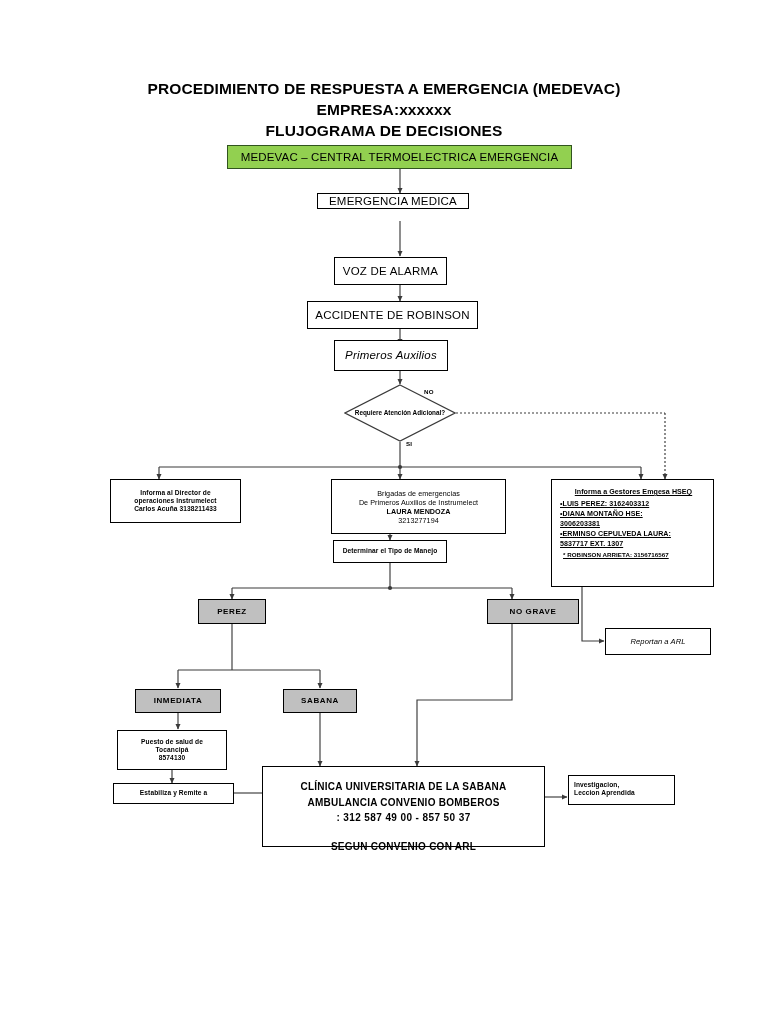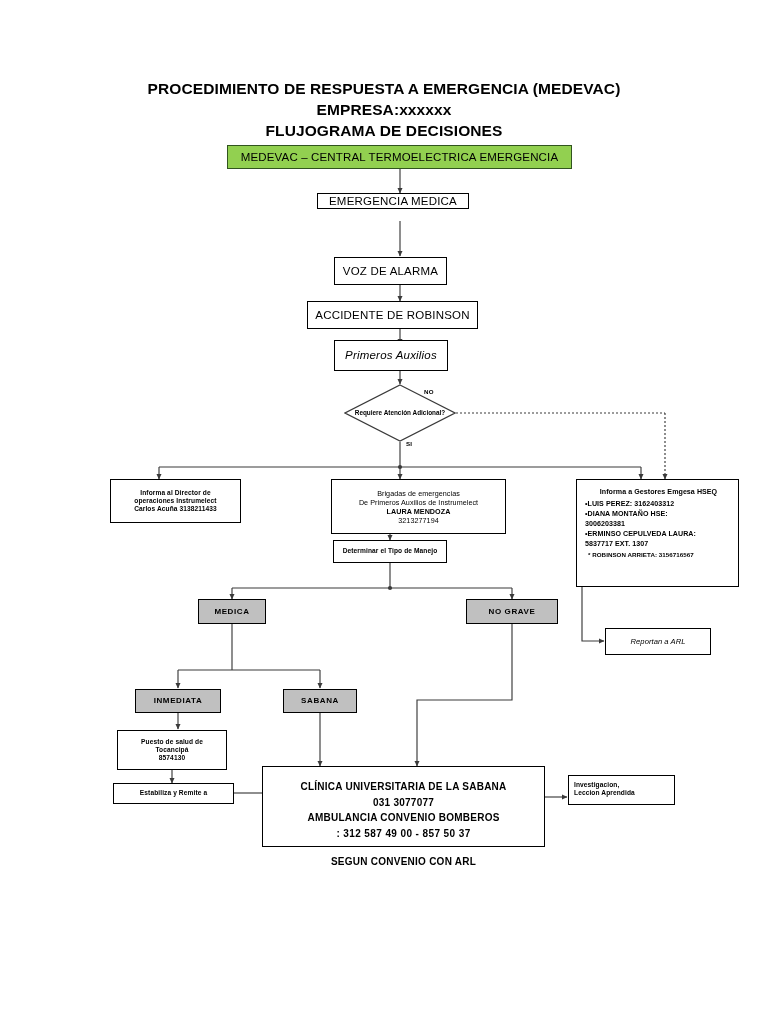--- a/index.html
+++ b/index.html
@@ -247,41 +247,41 @@
 
   <div class="node small-reg" style="left:303px; top:479px; width:175px; height:55px;margin-left:28px;">
     <span class="txt">
       <span class="line">Brigadas de emergencias</span>
       <span class="line">De Primeros Auxilios de Instrumelect</span>
       <span class="line" style="font-weight:bold;">LAURA MENDOZA</span>
       <span class="line" style="font-weight:normal;">3213277194</span>
     </span>
   </div>
 
-  <div class="node" style="left:576px; top:479px; width:163px; height:108px; display:block;">
+  <div class="node" style="left:551px; top:479px; width:163px; height:108px; display:block;text-decoration:underline;">
     <span class="contacts">
       <span class="hdr">Informa a Gestores Emgesa  HSEQ</span>
       <span class="itm">•LUIS PEREZ: 3162403312</span>
       <span class="itm">•DIANA MONTAÑO HSE:</span>
       <span class="itm">3006203381</span>
       <span class="itm">•ERMINSO CEPULVEDA LAURA:</span>
       <span class="itm">5837717 EXT. 1307</span>
       <span class="itm last">* ROBINSON ARRIETA: 3156716567</span>
     </span>
   </div>
 
   <div class="node small" style="left:333px; top:540px; width:114px; height:23px;">
     <span class="txt">Determinar el Tipo de Manejo</span>
   </div>
 
   <div class="node gray" style="left:198px; top:599px; width:68px; height:25px;">
-    <span class="txt">MEDICA</span>
-  </div>
-
-  <div class="node gray" style="left:466px; top:599px; width:92px; height:25px;">
+    <span class="txt">PEREZ</span>
+  </div>
+
+  <div class="node gray" style="left:487px; top:599px; width:92px; height:25px;">
     <span class="txt">NO GRAVE</span>
   </div>
 
   <div class="node mid" style="left:605px; top:628px; width:106px; height:27px;font-style:italic;">
     <span class="txt">Reportan a ARL</span>
   </div>
 
   <div class="node gray" style="left:135px; top:689px; width:86px; height:24px;">
     <span class="txt">INMEDIATA</span>
   </div>
@@ -298,21 +298,20 @@
     </span>
   </div>
 
   <div class="node small" style="left:113px; top:783px; width:121px; height:21px;">
     <span class="txt">Estabiliza y Remite a</span>
   </div>
 
   <div class="node" style="left:262px; top:766px; width:283px; height:81px; display:block;">
     <span class="clinic">
       <span class="line">CLÍNICA UNIVERSITARIA DE LA SABANA</span>
-      <span class="line">031 3077077</span>
       <span class="line">AMBULANCIA CONVENIO BOMBEROS</span>
       <span class="line amb-num">:          312 587 49 00 - 857 50 37</span>
       <span class="sp"></span>
       <span class="line">SEGUN CONVENIO CON ARL</span>
     </span>
   </div>
 
   <div class="node small" style="left:568px; top:775px; width:107px; height:30px; display:block;">
     <span class="txt" style="text-align:left; padding:5px 0 0 5px;">
       <span class="line">Investigacion,</span>

